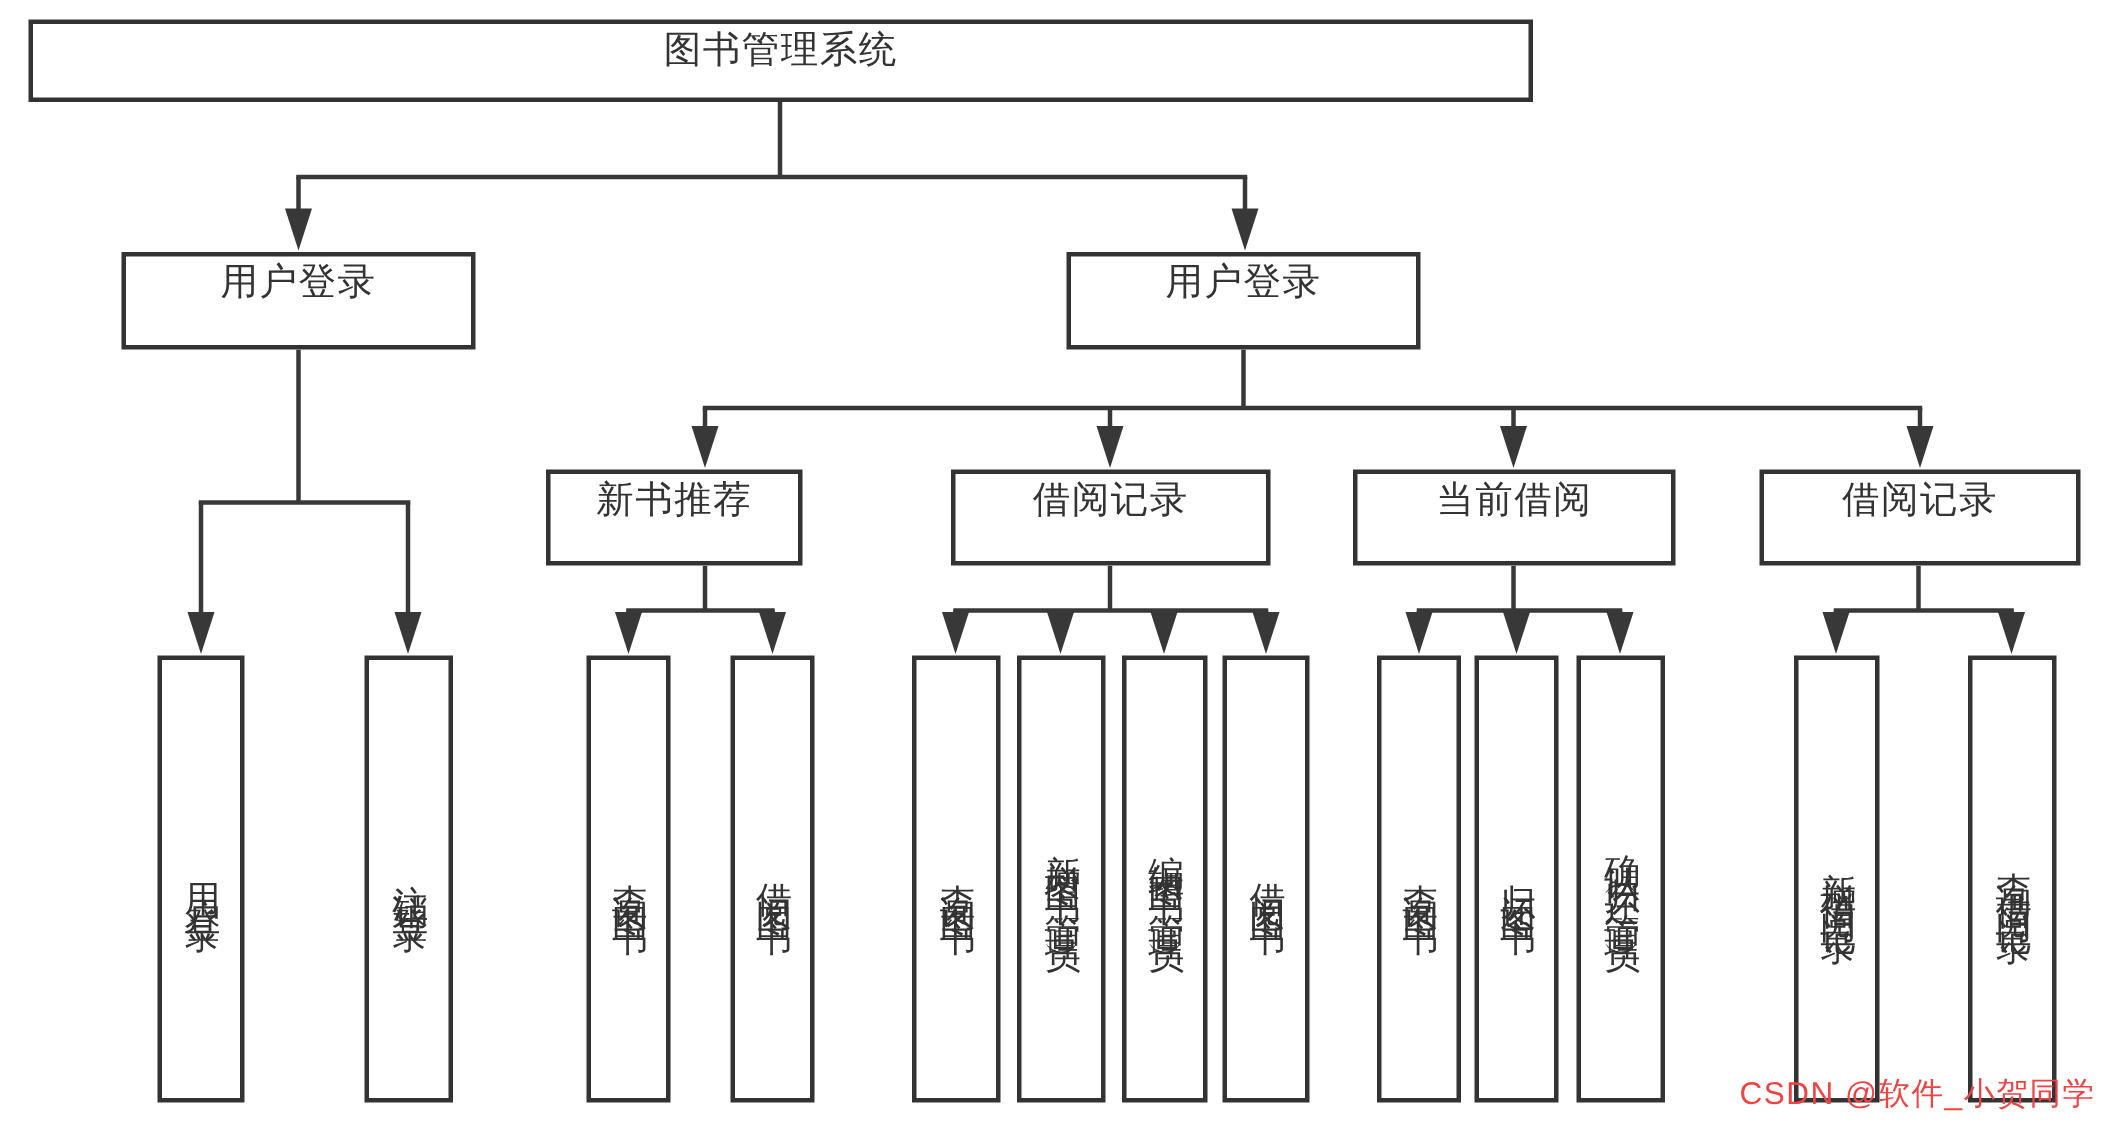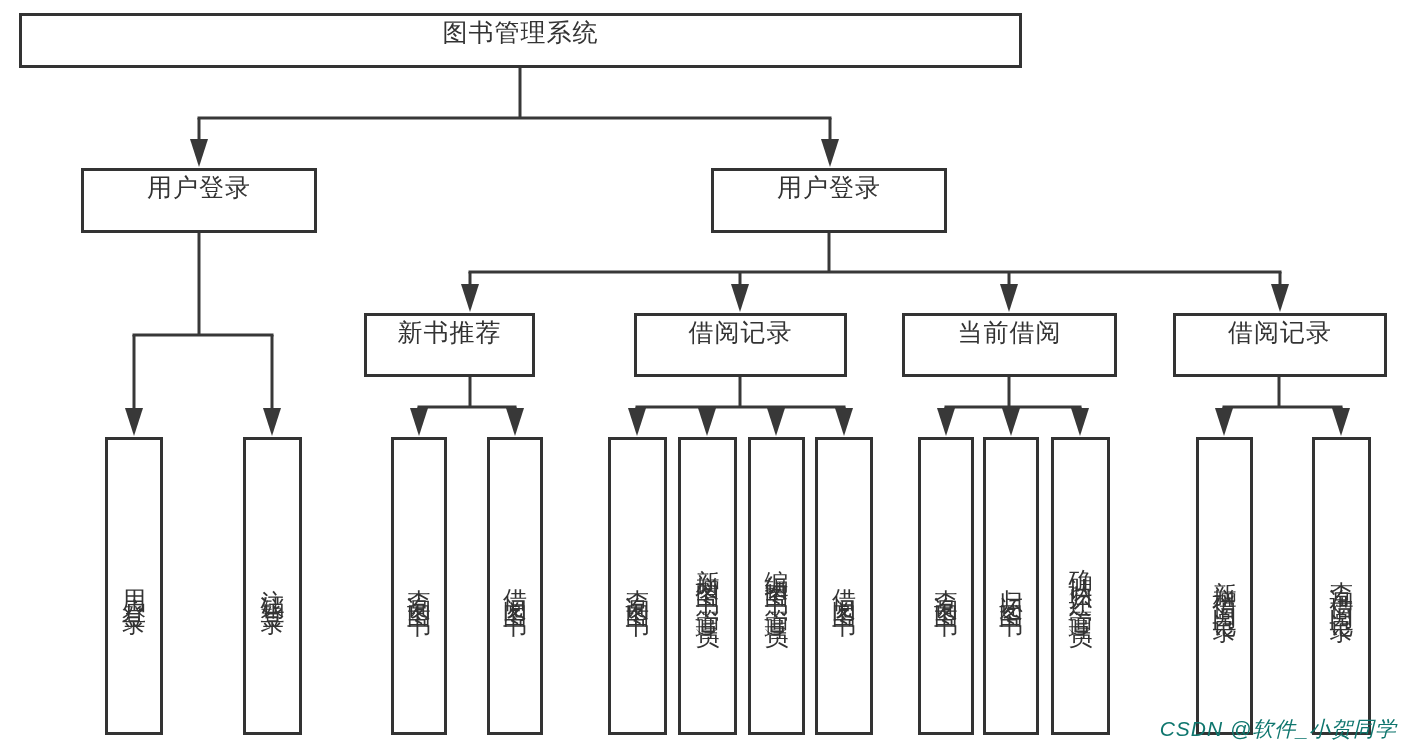--- a/index.html
+++ b/index.html
@@ -173,14 +173,14 @@
     <span>确认归还（管理员）</span>
   </div>
 
   <div class="leaf" style="left:1196px;top:437px;width:57px;height:298px">
     <span>新增借阅记录</span>
   </div>
   <div class="leaf" style="left:1312px;top:437px;width:59px;height:298px">
     <span>查询借阅记录</span>
   </div>
 
-  <div class="watermark" style="color: #0f766e; font-style: italic;">CSDN @软件_小贺同学</div>
+  <div class="watermark" style="color: #ef4444;">CSDN @软件_小贺同学</div>
 </div>
 
 </body></html>

